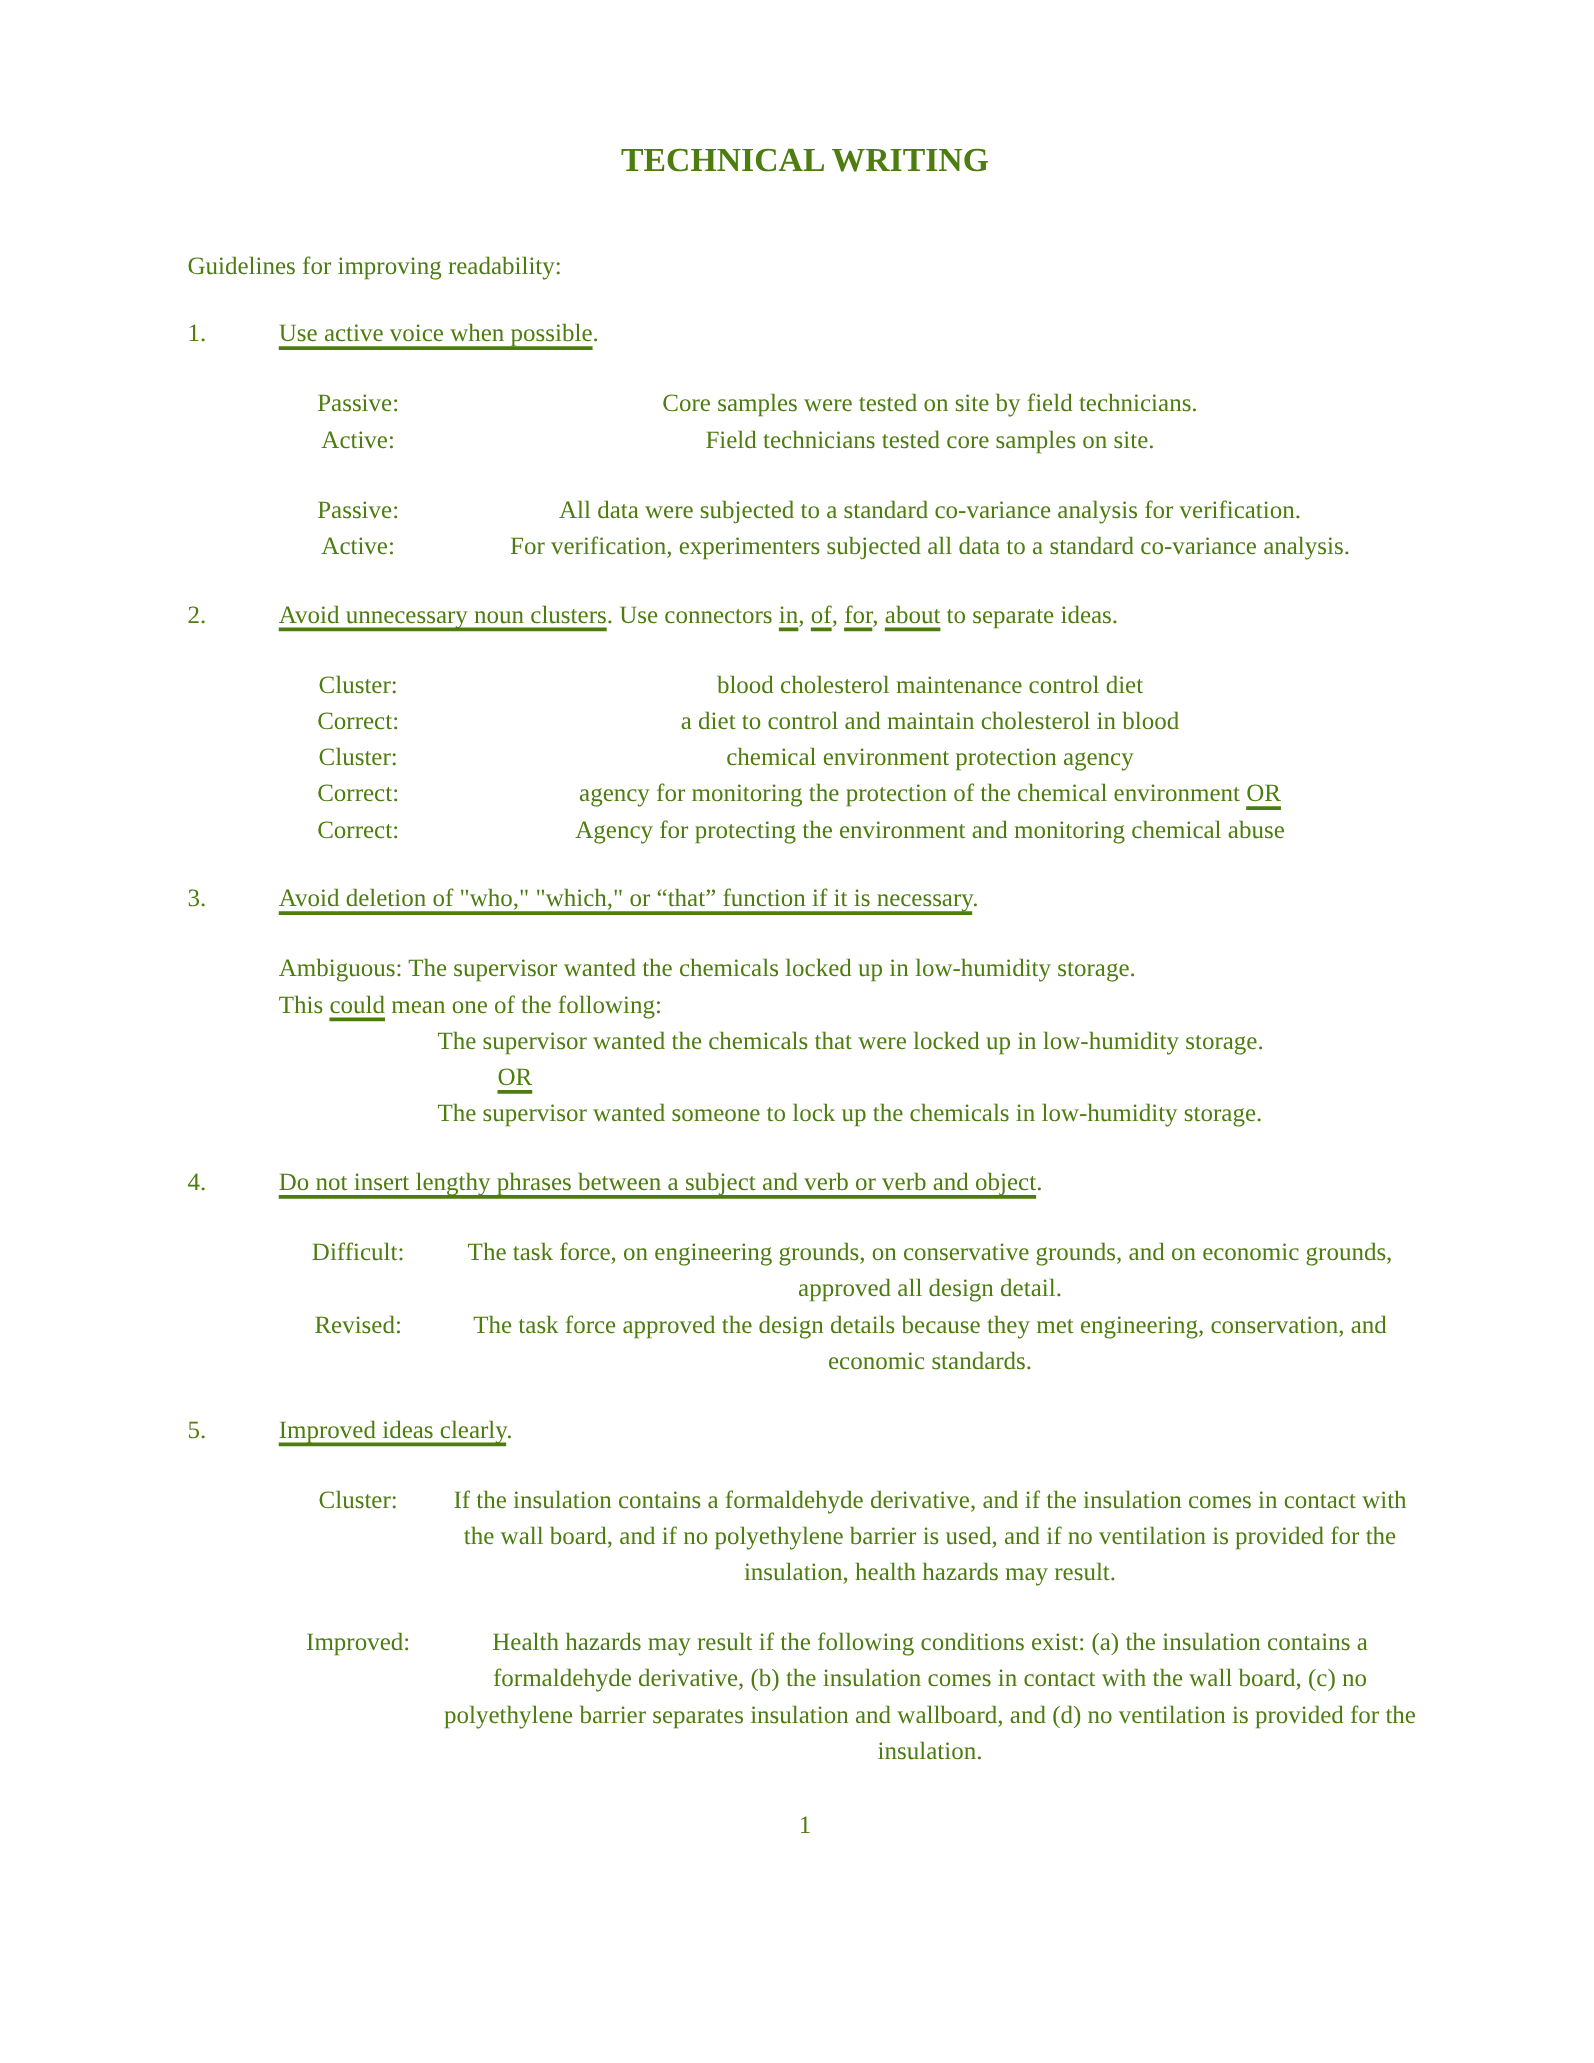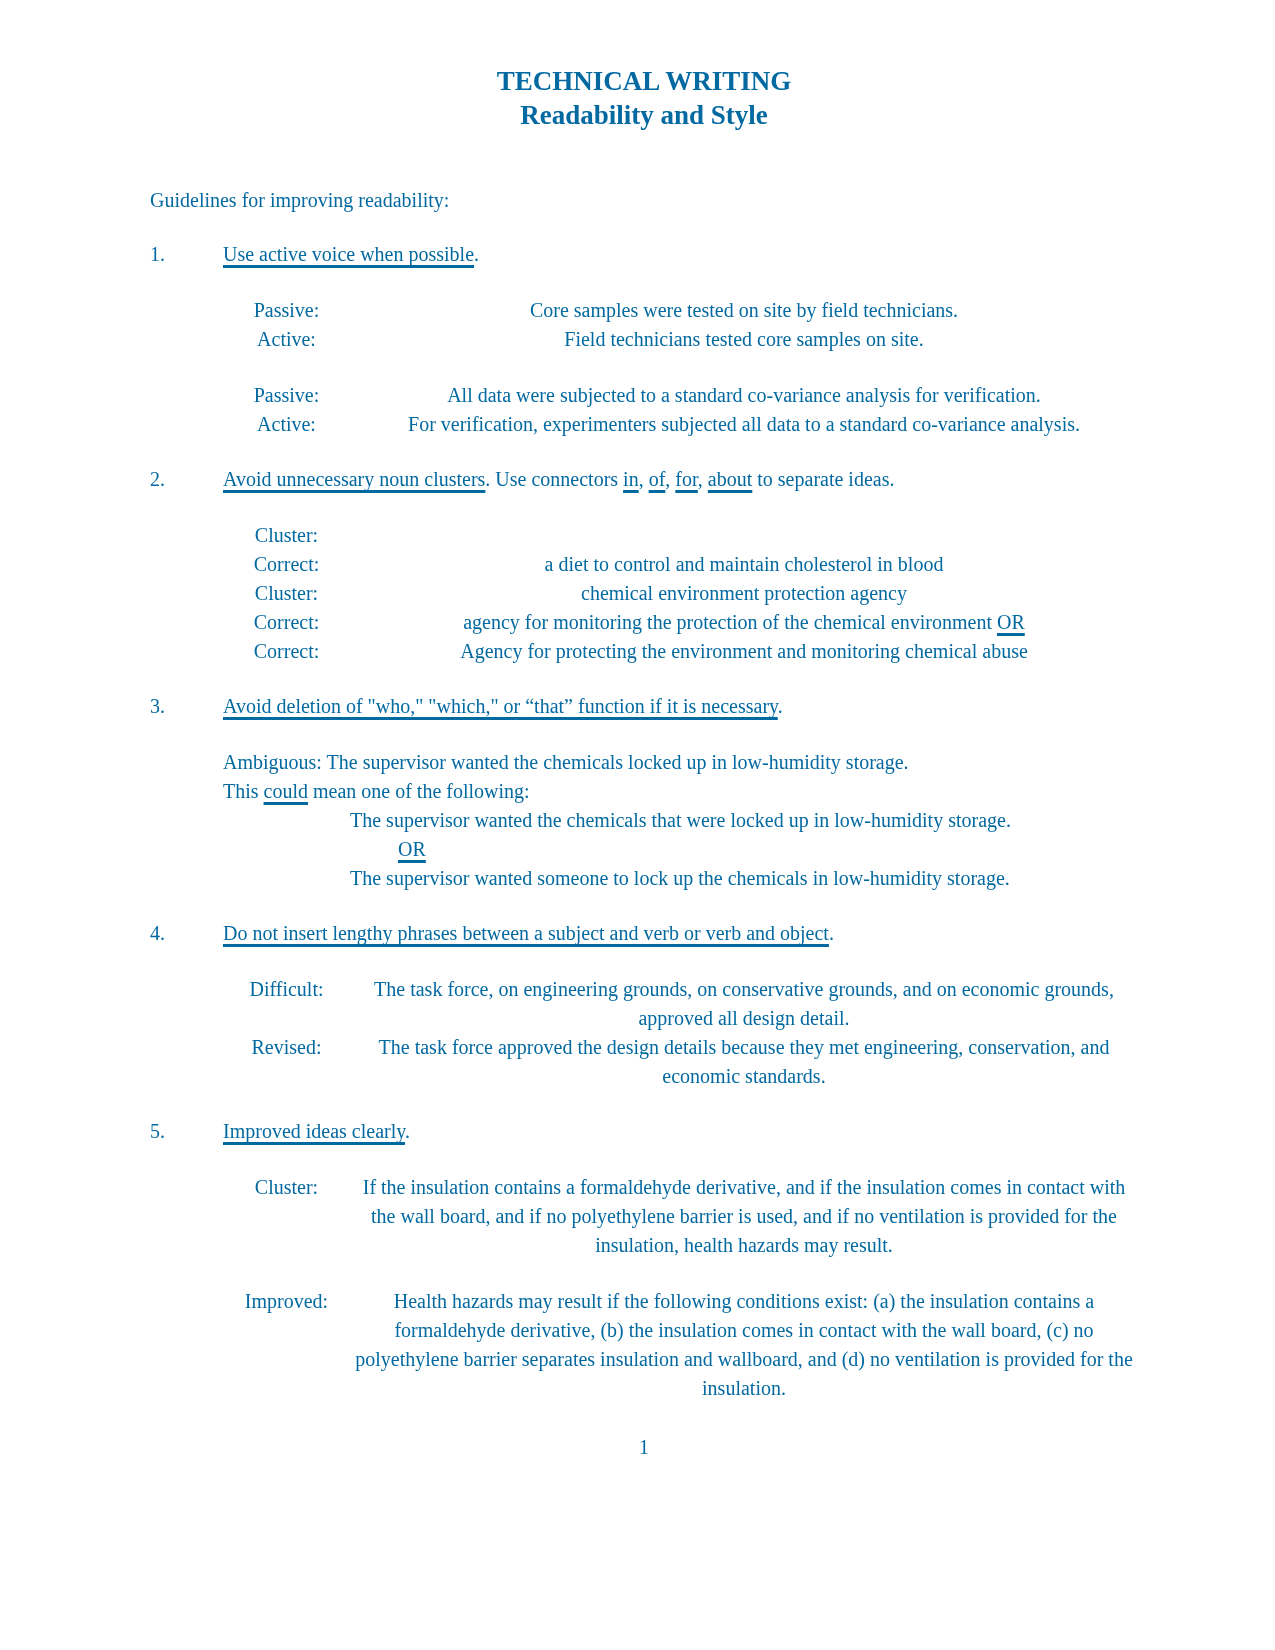--- a/index.html
+++ b/index.html
@@ -6,26 +6,26 @@
     margin: 0;
     padding: 0;
     background: #ffffff;
   }
   .page {
     position: relative;
     width: 1275px;
     height: 1650px;
     margin: 0 auto;
     background: #ffffff;
-    color: #0369a1;
+    color: #4d7c0f;
     font-family: "Liberation Serif", "DejaVu Serif", serif;
     font-size: 20px;
     line-height: 29px;
     box-sizing: border-box;
-    padding: 64px 137px 0 150px;
+    padding: 111px 137px 0 150px;
     overflow: hidden;
   }
   .title-block {
     text-align: center;
     font-weight: bold;
     font-size: 27px;
     line-height: 34px;
     margin-bottom: 54px;
   }
   .intro-heading {
@@ -68,21 +68,20 @@
     text-align: center;
     margin-top: 30px;
   }
 </style>
 </head>
 <body>
 
 <div class="page">
   <div class="title-block">
     <div>TECHNICAL WRITING</div>
-    <div>Readability and Style</div>
   </div>
 
   <p class="intro-heading">Guidelines for improving readability:</p>
 
   <div id="sections">
       <section class="section">
         <div class="heading-row">
           <div class="num-col">1.</div>
           <div class="heading-text"><span class="u">Use active voice when possible</span><span>.</span></div>
         </div>
@@ -108,20 +107,21 @@
         </div>
       </section>
       <section class="section">
         <div class="heading-row">
           <div class="num-col">2.</div>
           <div class="heading-text"><span class="u">Avoid unnecessary noun clusters</span><span>. Use connectors </span><span class="u">in</span><span>, </span><span class="u">of</span><span>, </span><span class="u">for</span><span>, </span><span class="u">about</span><span> to separate ideas.</span></div>
         </div>
         <div class="block">
           <div class="ex-row">
             <div class="ex-label">Cluster:</div>
+            <div class="ex-text"><span>blood cholesterol maintenance control diet</span></div>
           </div>
           <div class="ex-row">
             <div class="ex-label">Correct:</div>
             <div class="ex-text"><span>a diet to control and maintain cholesterol in blood</span></div>
           </div>
           <div class="ex-row">
             <div class="ex-label">Cluster:</div>
             <div class="ex-text"><span>chemical environment protection agency</span></div>
           </div>
           <div class="ex-row">

